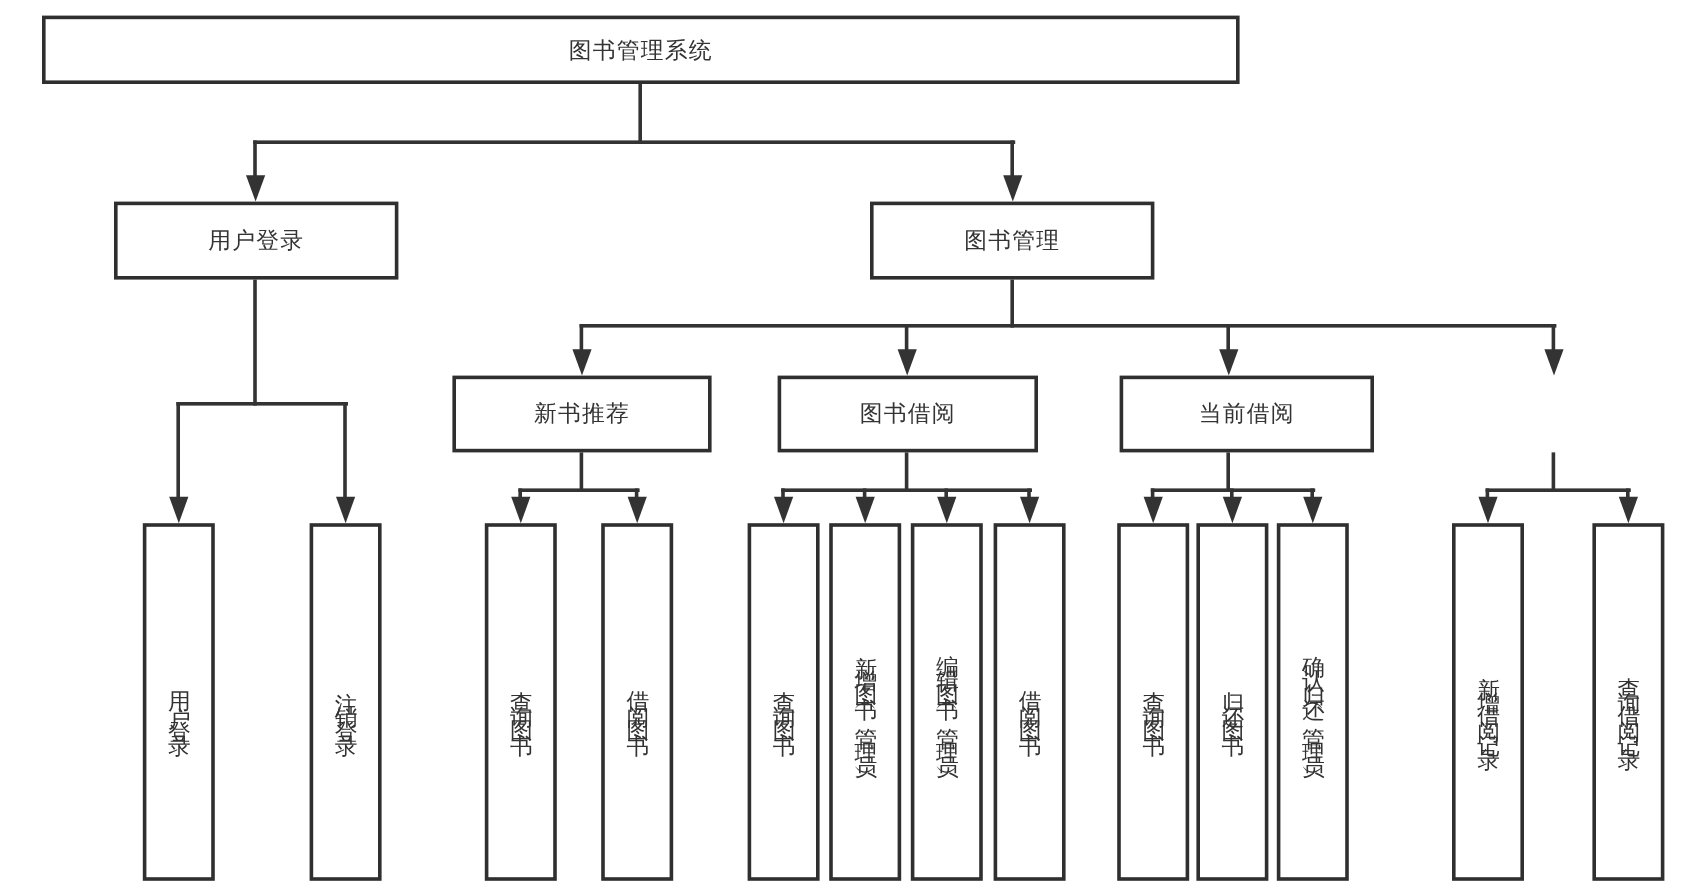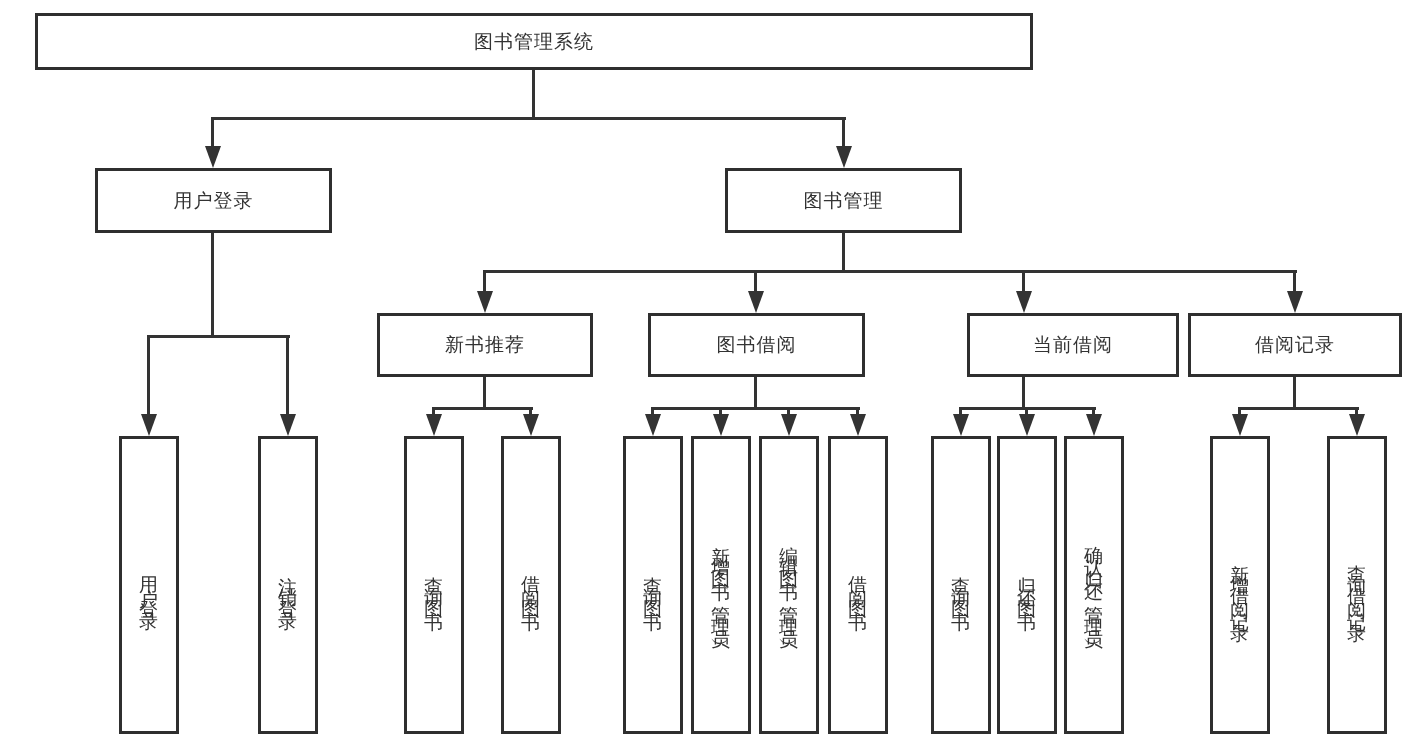--- a/index.html
+++ b/index.html
@@ -53,21 +53,21 @@
   }
 
   
   #root-box   { left:20px;  top:13px;  width:998px; height:57px; }
   
   #l2-login   { left:80px;  top:168px; width:237px; height:65px; }
   #l2-bookmgmt{ left:710px; top:168px; width:237px; height:65px;font-family:Liberation Serif, serif; }
   
   #l3-newbook { left:362px; top:313px; width:216px; height:64px; }
   #l3-borrow  { left:633px; top:313px; width:217px; height:64px; }
-  #l3-current { left:952px; top:313px; width:212px; height:64px; }
+  #l3-current { left:918px; top:313px; width:212px; height:64px; }
   #l3-records { left:1173px;top:313px; width:214px; height:64px; }
   
   .leaf { top:436px; width:60px; height:298px; }
   #leaf-1  { left:104px; }
   #leaf-2  { left:243px; }
   #leaf-3  { left:389px; }
   #leaf-4  { left:486px; }
   #leaf-5  { left:608px; }
   #leaf-6  { left:676px; }
   #leaf-7  { left:744px; }
@@ -96,23 +96,20 @@
 
   <div class="box" id="l3-newbook">
     <span>新书推荐</span>
   </div>
   <div class="box" id="l3-borrow">
     <span>图书借阅</span>
   </div>
   <div class="box" id="l3-current">
     <span>当前借阅</span>
   </div>
-  <div class="box" id="l3-records">
-    <span>借阅记录</span>
-  </div>
 
   <div class="box vbox leaf" id="leaf-1">
     <span>用户登录</span>
   </div>
   <div class="box vbox leaf" id="leaf-2">
     <span>注销登录</span>
   </div>
   <div class="box vbox leaf" id="leaf-3">
     <span>查询图书</span>
   </div>

